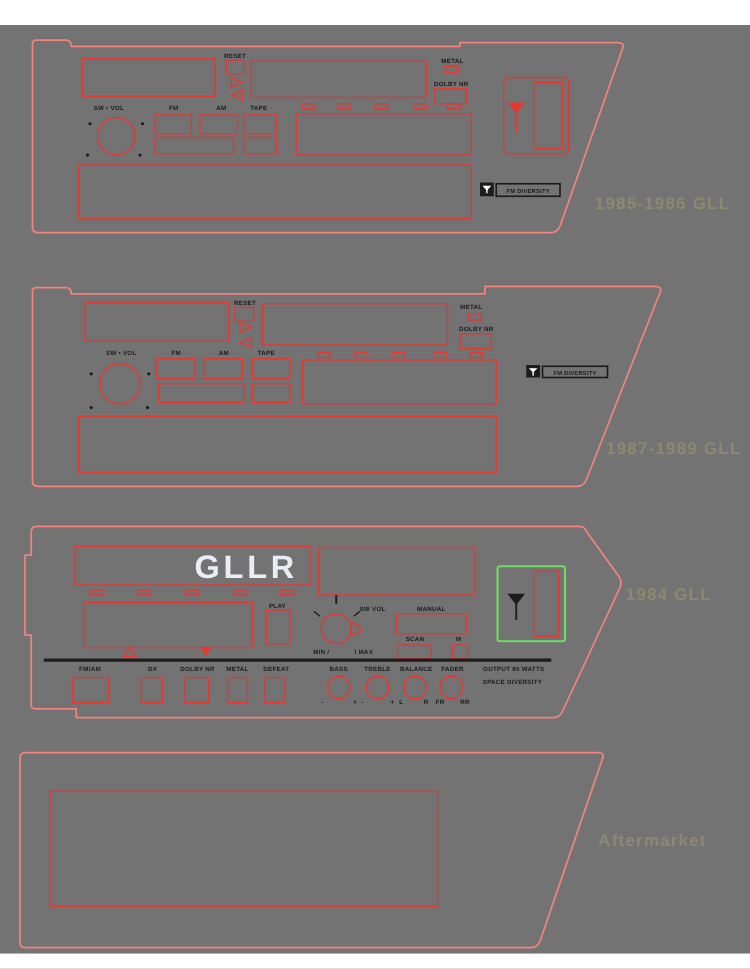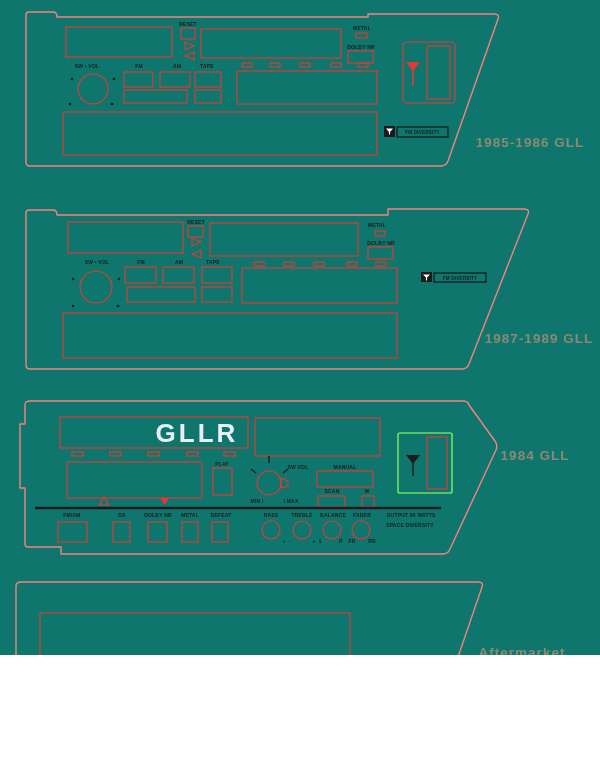--- a/index.html
+++ b/index.html
@@ -1,20 +1,20 @@
 <!DOCTYPE html>
 <html style="--shell: #f2837d; --red: #e63832; --green: #6edb62; --ink: #1c1c1c; --year: #8d8970; --wm: #e9edf6;"><head>
 <meta charset="utf-8">
 <style>
   :root{
     --shell:#f2837d; --red:#e63832; --green:#6edb62;
     --ink:#1c1c1c; --year:#8d8970; --wm:#e9edf6;
   }
   html,body{margin:0;padding:0;background:#fff;}
-  .canvas{position:relative;width:600px;height:655px;background:#0f766e;overflow:hidden;}
+  .canvas{position:relative;width:600px;height:743px;background:#737373;overflow:hidden;margin-top:20px;}
   svg{display:block;}
   .shell{fill:none;stroke:var(--shell);stroke-width:1.4;stroke-linejoin:round;}
   .r{fill:none;stroke:var(--red);stroke-width:1.1;}
   .rf{fill:var(--red);stroke:none;}
   .rl{stroke:var(--red);stroke-width:1.6;}
   .g{fill:none;stroke:var(--green);stroke-width:1.7;}
   .k{stroke:var(--ink);}
   .inkf{fill:var(--ink);}
   .dot{fill:var(--ink);}
   .w{fill:#fff;}

